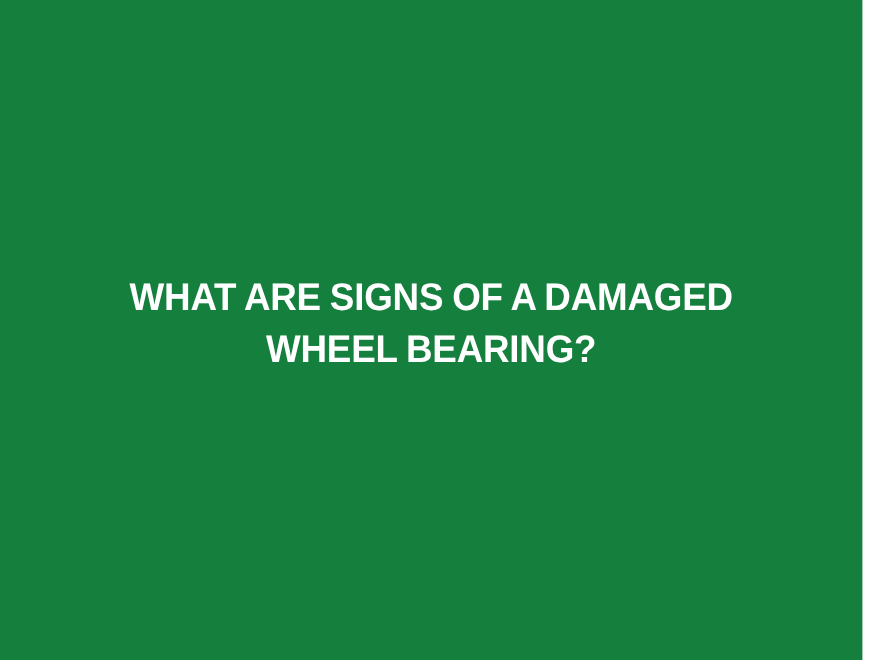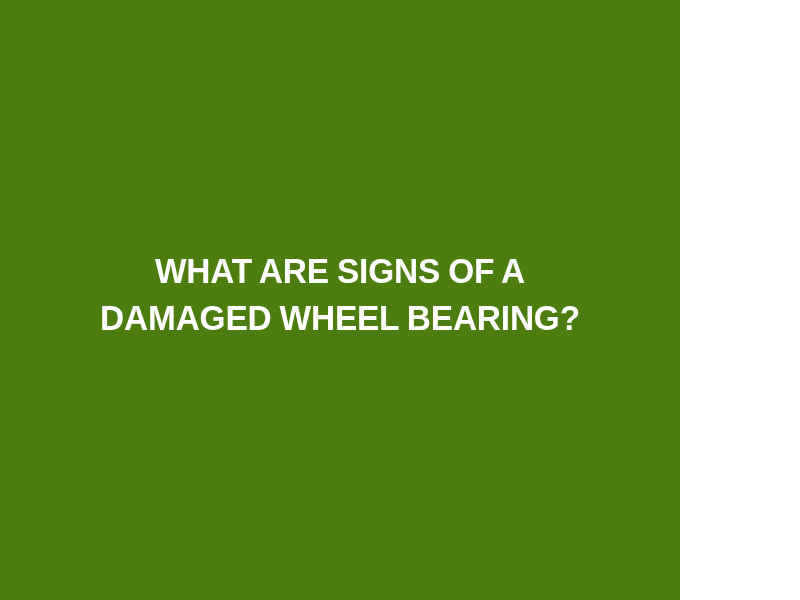--- a/index.html
+++ b/index.html
@@ -11,26 +11,26 @@
   body {
     width: 800px;
     height: 600px;
     overflow: hidden;
     font-family: "Liberation Sans", "DejaVu Sans", sans-serif;
   }
 
   #featured-card {
     position: relative;
     box-sizing: border-box;
-    width: 680px;
+    width: 784px;
     height: 600px;
     display: flex;
     align-items: center;
     justify-content: center;
-    background-color: #4d7c0f;
+    background-color: #15803d;
     overflow: hidden;
   }
 
   #headline-block {
     box-sizing: border-box;
     width: 100%;
     padding: 0 58px;
     
     margin-top: -12px;
     display: flex;

